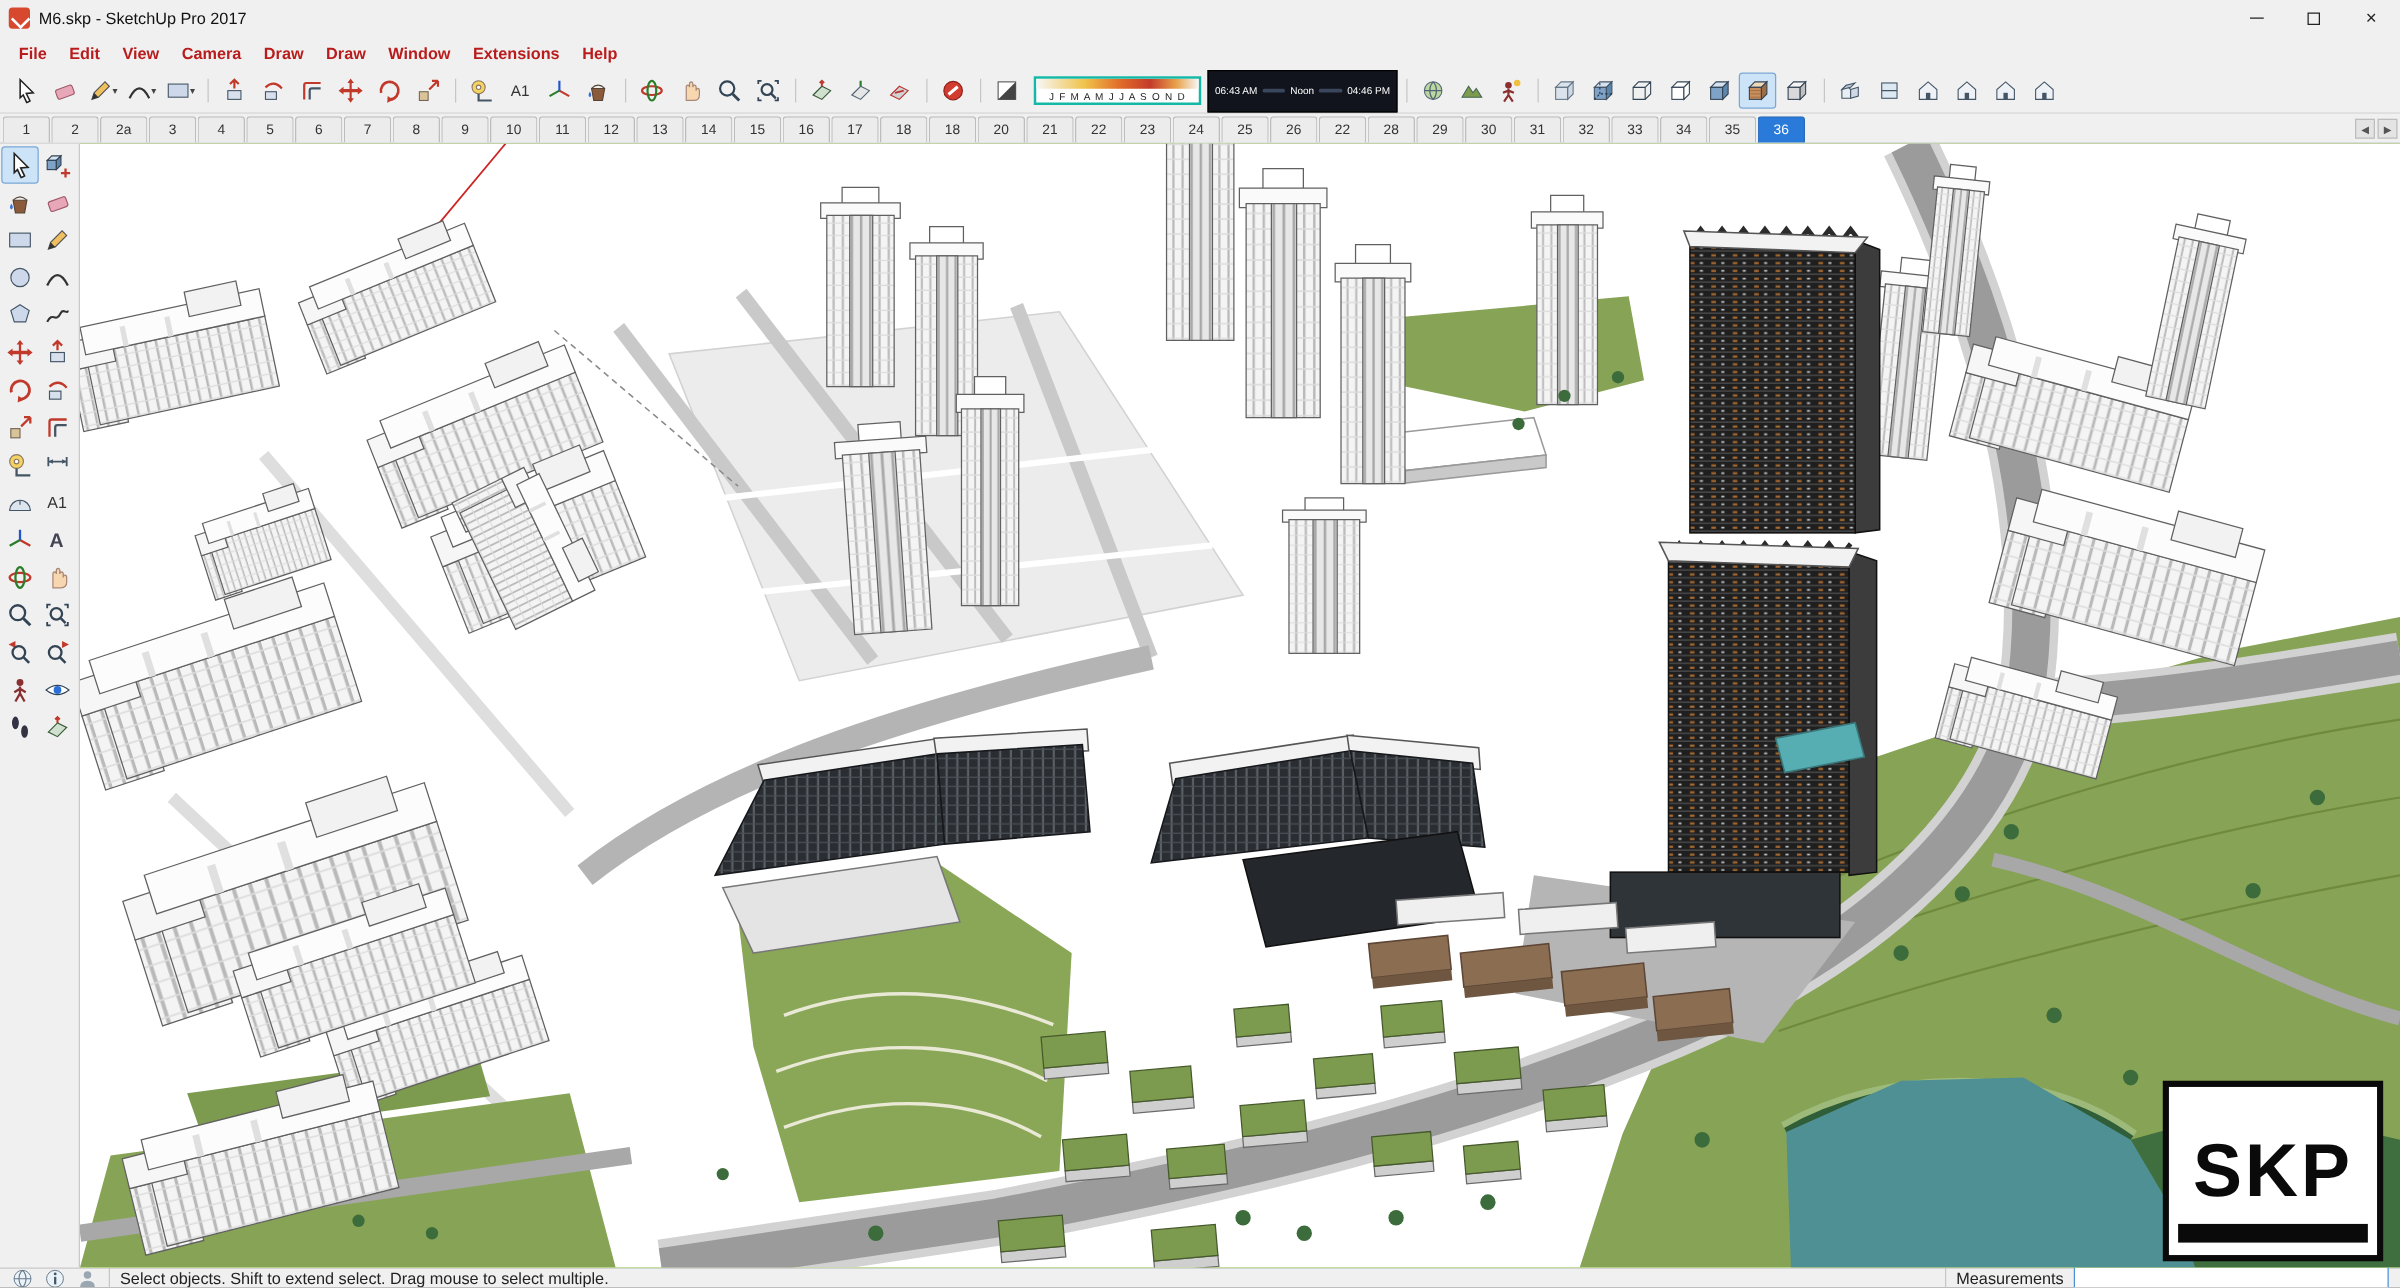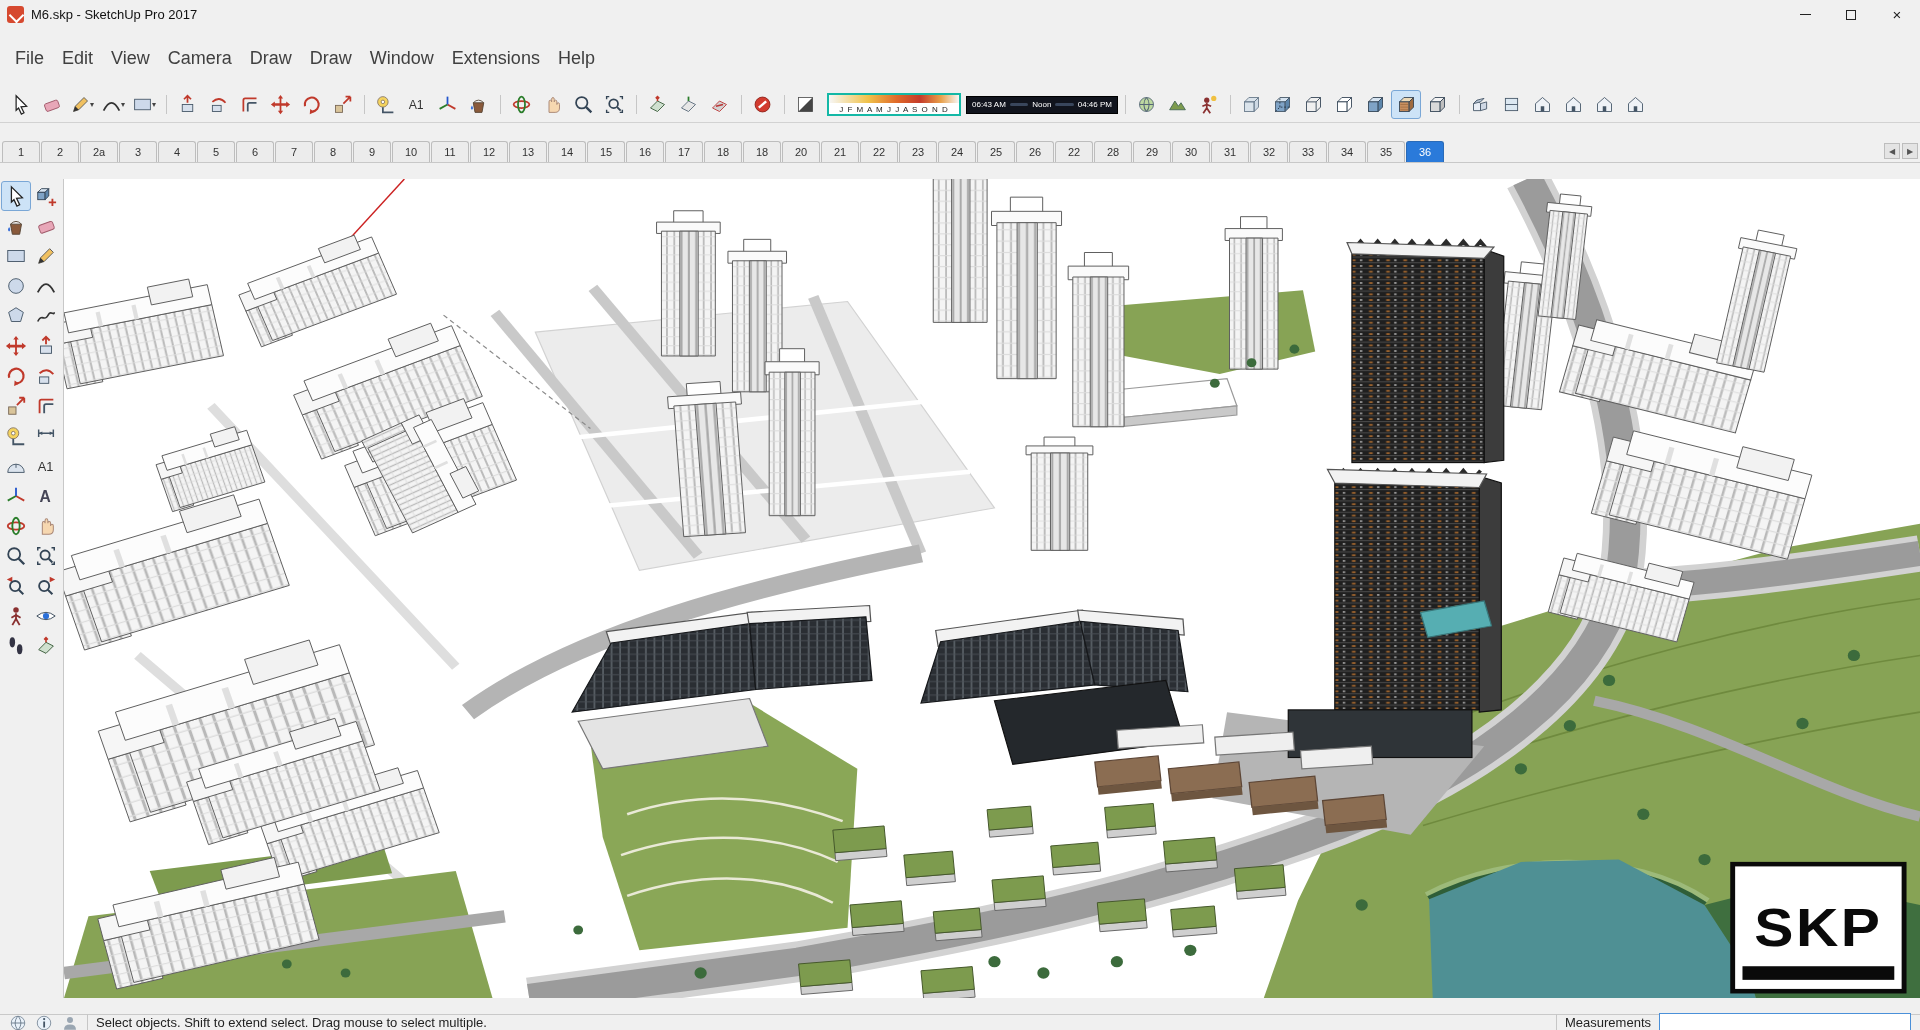--- a/index.html
+++ b/index.html
@@ -1,47 +1,47 @@
 <!DOCTYPE html>
 <html><head>
 <meta charset="utf-8">
 <style>
   html,body{margin:0;padding:0;background:#888;}
   *{box-sizing:border-box;}
   .window{width:1920px;height:1030px;display:flex;flex-direction:column;background:#f0f0f0;
-    font-family:"Liberation Sans",sans-serif;color:#222;overflow:hidden;gap:16px;}
+    font-family:"Liberation Sans",sans-serif;color:#222;overflow:hidden;}
   
   .titlebar{height:29px;display:flex;align-items:center;gap:7px;padding-left:7px;background:#f0f0f0;flex:0 0 auto;}
   .appicon{width:17px;height:17px;border-radius:3px;background:#d6492f;position:relative;flex:0 0 auto;}
   .appicon::after{content:"";position:absolute;left:4px;top:4px;width:9px;height:9px;
     border-left:2px solid #fff;border-bottom:2px solid #fff;transform:rotate(-45deg);}
   .title-text{font-size:13px;color:#111;}
   .wcontrols{margin-left:auto;display:flex;height:29px;}
   .wbtn{width:46px;height:29px;display:flex;align-items:center;justify-content:center;font-size:15px;color:#222;}
   .minglyph{display:block;width:11px;height:1px;background:#222;}
   .maxglyph{display:block;width:10px;height:10px;border:1px solid #222;}
   
   .menubar{height:26px;display:flex;align-items:center;padding-left:6px;background:#f0f0f0;flex:0 0 auto;}
-  .menu-item{font-size:18px;padding:3px 9px;color:#404040;}
+  .menu-item{font-size:13px;padding:3px 9px;color:#b91c1c;font-weight:bold;}
   
   .toolbar{height:36px;display:flex;align-items:center;padding:0 5px;background:#f0f0f0;
     border-bottom:1px solid #d2d2d2;flex:0 0 auto;gap:1px;}
   .tbtn{width:30px;height:29px;display:flex;align-items:center;justify-content:center;border-radius:3px;
     position:relative;border:1px solid transparent;flex:0 0 auto;}
   .tbtn.pressed{background:#cde3f7;border-color:#7aa7d6;}
   .tbtn.sep{margin-left:12px;}
   .tbtn.sep::before{content:"";position:absolute;left:-7px;top:4px;bottom:4px;width:1px;background:#c6c6c6;}
   .ticon{width:21px;height:21px;display:block;}
   .dd{display:none;font-size:8px;color:#444;margin-left:-1px;}
   .dd.show{display:inline;}
   .month-strip{width:134px;height:23px;border:2px solid #14b8a6;background:#fff;margin-left:6px;flex:0 0 auto;overflow:hidden;}
   .mgrad{height:8px;background:linear-gradient(90deg,#f7f7f7 0%,#f0c24a 30%,#e06a2a 52%,#c43b2a 70%,#e8a04a 86%,#f7f7f7 100%);}
   .mletters{font-size:8px;letter-spacing:1px;text-align:center;color:#222;line-height:13px;white-space:nowrap;}
   .time-strip{width:152px;height:18px;background:#11141d;border:1px solid #000;margin-left:4px;color:#fff;
-    display:flex;align-items:center;justify-content:space-between;padding:0 5px;font-size:8px;flex:0 0 auto;}
+    display:flex;align-items:center;justify-content:space-between;padding:16px 5px;font-size:8px;flex:0 0 auto;}
   .tgroove{flex:1;height:3px;margin:0 4px;background:#39465c;border-radius:2px;}
   
   .scenetabs{height:24px;background:#f0f0f0;border-bottom:1px solid #c8c8c8;display:flex;align-items:flex-end;
     padding:0 2px;flex:0 0 auto;}
   .tabs{display:flex;align-items:flex-end;}
   .tab{flex:0 0 auto;min-width:38px;height:21px;margin-right:1px;background:#ececec;border:1px solid #bdbdbd;
     border-bottom:none;border-radius:3px 3px 0 0;font-size:11px;display:flex;align-items:center;
     justify-content:center;color:#333;padding:0 4px;}
   .tab.active{background:#2a7ada;border-color:#2a6bb8;color:#fff;}
   .tabscroll{margin-left:auto;display:flex;gap:2px;padding-bottom:3px;}

